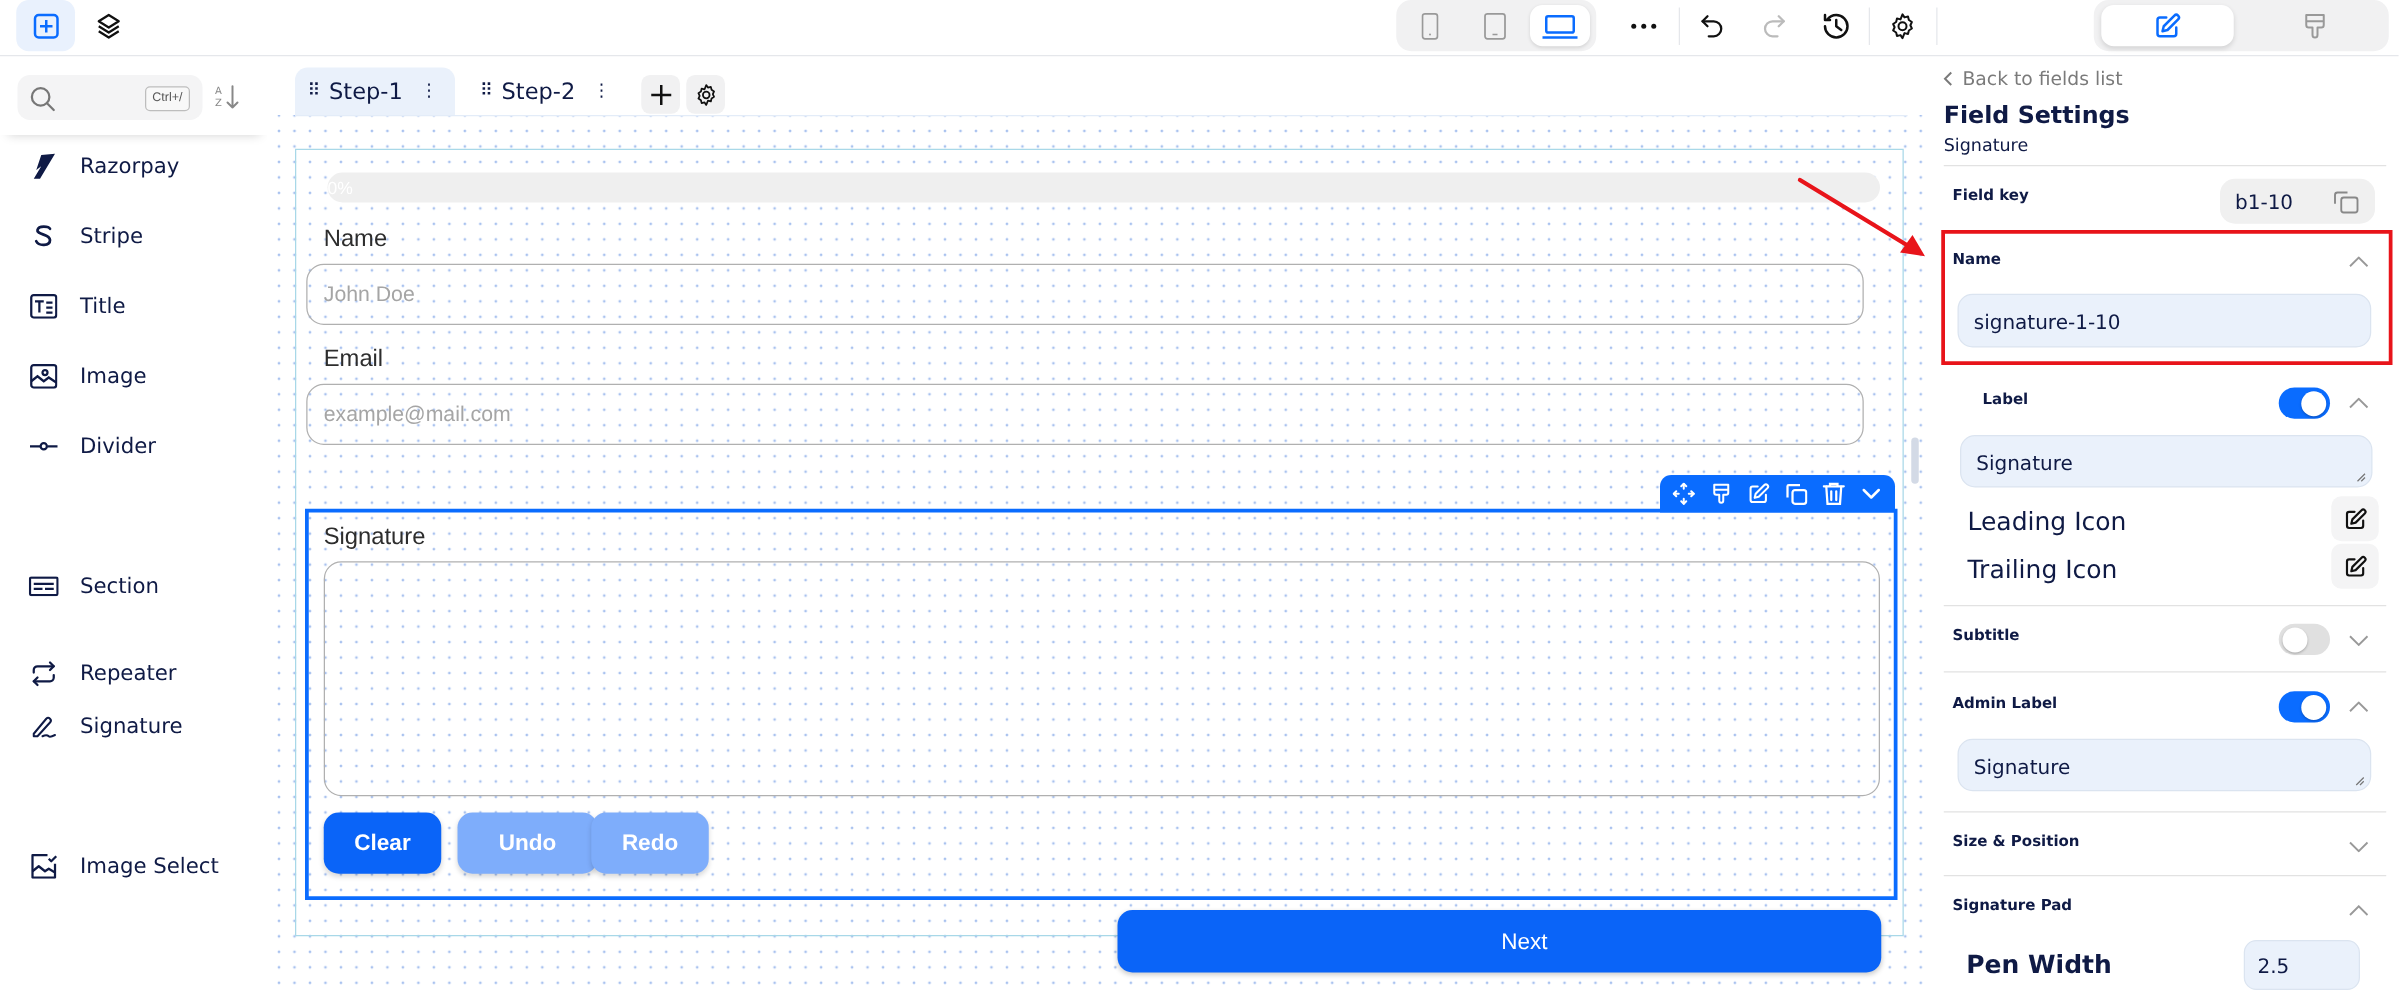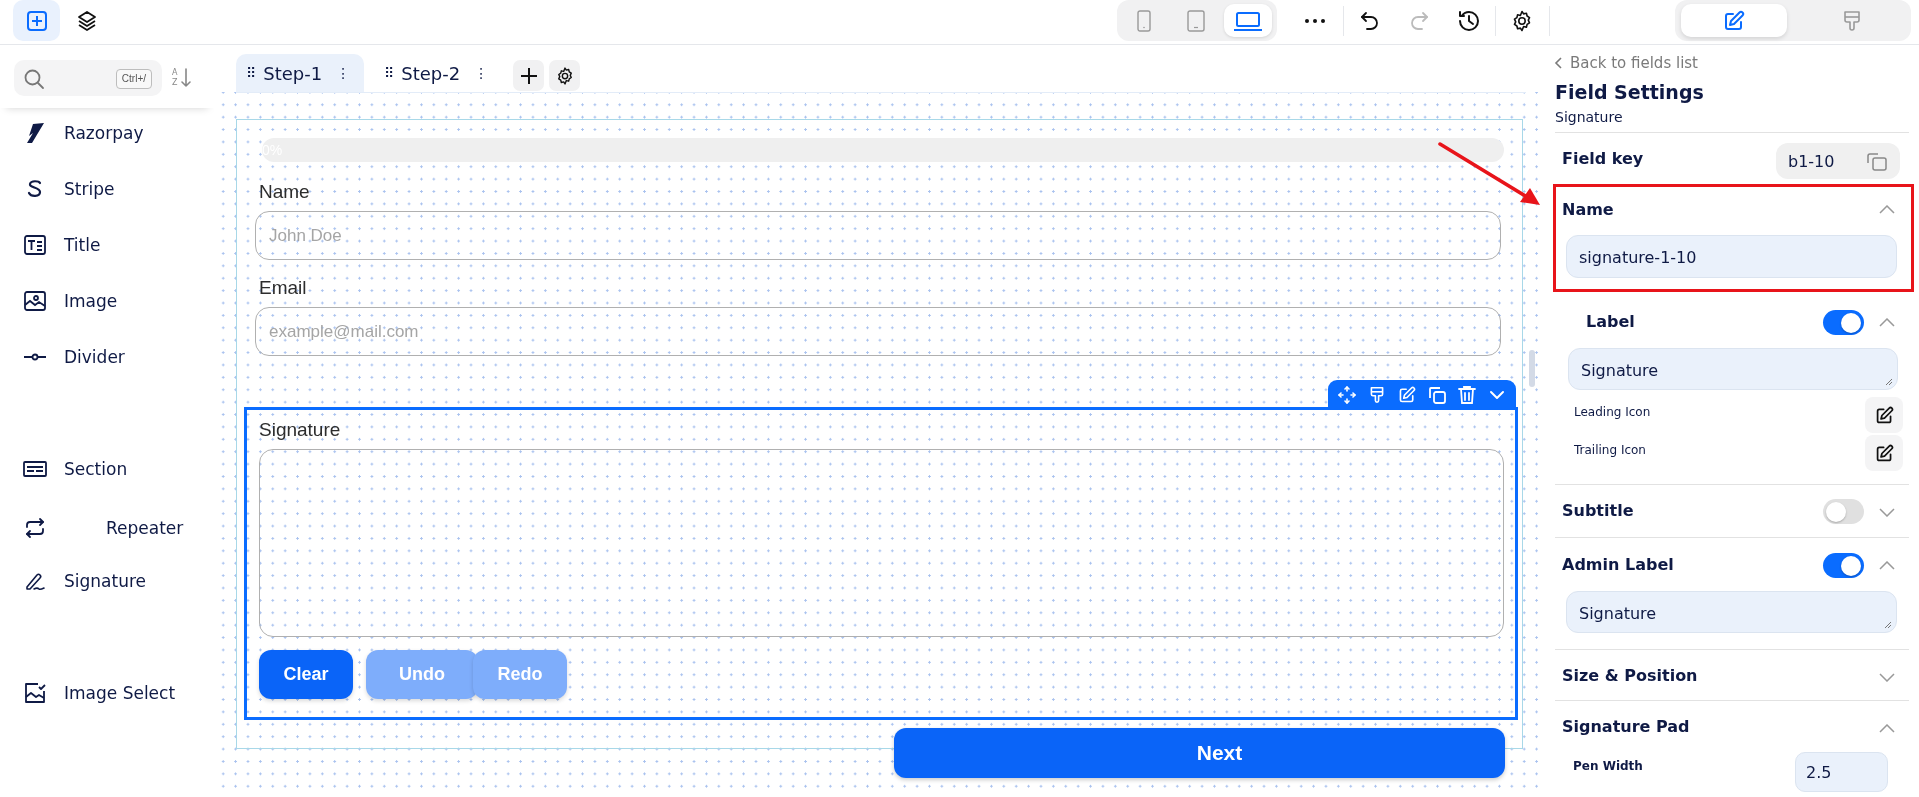--- a/index.html
+++ b/index.html
@@ -40,55 +40,55 @@
   .step .name { font-size: 18px; color: #0f1a45; }
   .step .kebab { font-size: 14px; color: #0f1a45; margin-left: 14px; }
   .step-add, .step-gear { position: absolute; top: 6px; width: 31px; height: 31px; background: #f1f1f2; border-radius: 7px; display: flex; align-items: center; justify-content: center; }
   .steps-rule { position: absolute; left: 22px; top: 46px; width: 1290px; height: 1px; background: #e3ecf8; }
   .canvas-white-top { position: absolute; left: 0; top: 0; width: 1326px; height: 46px; background: #fff; }
 
   .form-box { position: absolute; left: 22px; top: 73px; width: 1287px; height: 630px; border: 1px solid #a8d8e8; }
   .progress { position: absolute; left: 25px; top: 18px; width: 1242px; height: 24px; border-radius: 12px; background: #efefef; }
   .progress .pct { position: absolute; left: 0; top: 4px; font-size: 14px; color: #fff; font-family: "Liberation Sans", sans-serif; }
   .f-label { position: absolute; left: 22px; font-size: 19px; color: #2d2d2d; font-family: "Liberation Sans", sans-serif; }
-  .f-input { position: absolute; left: 18px; width: 1246px; height: 49px; border: 1px solid #b0b0b0; border-radius: 14px; background: transparent; }
+  .f-input { position: absolute; left: 8px; width: 1246px; height: 49px; border: 1px solid #b0b0b0; border-radius: 14px; background: transparent; }
   .f-input .ph { position: absolute; left: 13px; top: 14px; font-size: 17px; color: #a5a5a5; font-family: "Liberation Sans", sans-serif; }
 
   .sig-block { position: absolute; left: 7px; top: 287px; width: 1274px; height: 313px; border: 3px solid #0a6cff; }
   .sig-toolbar { position: absolute; left: 1091px; top: 260px; width: 188px; height: 30px; background: #0a6cff; border-radius: 9px 9px 0 0; display: flex; align-items: center; justify-content: space-around; padding: 0 4px; }
   .sig-toolbar .tbi { width: 24px; height: 24px; display: flex; align-items: center; justify-content: center; }
   .sig-pad { position: absolute; left: 12px; top: 39px; width: 1245px; height: 188px; border: 1px solid #b0b0b0; border-radius: 14px; }
   .pad-btn { position: absolute; top: 240px; height: 49px; border-radius: 12px; font-family: "Liberation Sans", sans-serif; font-weight: bold; font-size: 18px; color: #fff; display: flex; align-items: center; justify-content: center; box-shadow: 0 2px 4px rgba(0,0,0,0.15); }
   .pad-btn.primary { background: #0a64f8; }
   .pad-btn.disabled { background: #7eadfb; }
-  .next-btn { position: absolute; left: 657px; top: 608px; width: 611px; height: 50px; border-radius: 12px; background: #0a64f8; color: #fff; font-family: "Liberation Sans", sans-serif; font-weight: bold; font-size: 21px; display: flex; align-items: center; justify-content: center; box-shadow: 0 2px 4px rgba(0,0,0,0.2); padding-left: 40px; }
+  .next-btn { position: absolute; left: 657px; top: 608px; width: 611px; height: 50px; border-radius: 12px; background: #0a64f8; color: #fff; font-family: "Liberation Sans", sans-serif; font-weight: normal; font-size: 18px; display: flex; align-items: center; justify-content: center; box-shadow: 0 2px 4px rgba(0,0,0,0.2); padding-left: 40px; }
   .scroll-l { position: absolute; left: 227px; top: 350px; width: 6px; height: 37px; background: #d3dae6; border-radius: 3px; }
   .scroll-r { position: absolute; left: 1529px; top: 350px; width: 6px; height: 37px; background: #d3dae6; border-radius: 3px; }
 
   
   .rpanel { position: absolute; left: 1540px; top: 46px; width: 379px; height: 751px; background: #fff; }
   .back { position: absolute; left: 14px; top: 8px; font-size: 15px; color: #7a7a7a; display: flex; align-items: center; }
   .ptitle { position: absolute; left: 15px; top: 35px; font-size: 19px; font-weight: bold; color: #0f1a45; }
   .psub { position: absolute; left: 15px; top: 63px; font-size: 14px; color: #0f1a45; }
   .hr { position: absolute; left: 15px; width: 354px; height: 1px; background: #e2e2e2; }
-  .sec-title { position: absolute; left: 22px; font-size: 16px; font-weight: bold; color: #0f1a45; }
+  .sec-title { position: absolute; left: 22px; font-size: 12px; font-weight: bold; color: #0f1a45; }
   .chev { position: absolute; left: 338px; width: 18px; height: 18px; display: flex; align-items: center; justify-content: center; }
   .fkey { position: absolute; left: 236px; top: 97px; width: 124px; height: 36px; background: #f0f0f0; border-radius: 12px; }
   .fkey .v { position: absolute; left: 12px; top: 9px; font-size: 16px; color: #0f1a45; }
   .fkey .cp { position: absolute; left: 90px; top: 9px; }
   .highlight { position: absolute; left: 13px; top: 138px; width: 361px; height: 108px; border: 3px solid #e8141a; }
   .pinput { position: absolute; height: 43px; background: #eaf1fb; border: 1px solid #dbe4f0; border-radius: 12px; font-size: 16px; color: #0f1a45; padding: 12px 12px; }
   .resize { position: absolute; right: 4px; bottom: 3px; }
   .toggle { position: absolute; left: 283px; width: 41px; height: 25px; border-radius: 13px; }
   .toggle.on { background: #0a6cff; }
   .toggle.off { background: #e0e0e0; }
   .toggle .knob { position: absolute; top: 3px; width: 20px; height: 20px; border-radius: 50%; background: #fff; box-shadow: 0 1px 2px rgba(0,0,0,0.25); }
   .toggle.on .knob { left: 18px; }
   .toggle.off .knob { left: 3px; }
-  .sub-row { position: absolute; left: 34px; font-size: 12px; color: #0f1a45; }
+  .sub-row { position: absolute; left: 34px; font-size: 20px; color: #0f1a45; }
   .edit-btn { position: absolute; left: 325px; width: 38px; height: 36px; background: #f4f4f5; border-radius: 8px; display: flex; align-items: center; justify-content: center; }
   .penw { position: absolute; left: 255px; top: 706px; width: 93px; height: 40px; background: #eaf1fb; border: 1px solid #dbe4f0; border-radius: 10px; font-size: 16px; color: #0f1a45; padding: 10px 10px; }
 
   .arrow { position: absolute; left: 1436px; top: 140px; }
 </style>
 </head>
 <body>
 
 <div class="topbar">
   <div class="tb-btn active" style="left:13px;">
@@ -242,21 +242,21 @@
   </div>
   <div class="side-item" style="top:406px;">
     <span class="ic">
         <svg width="24" height="16" viewBox="0 0 24 16" fill="none" stroke="#0f1a45" stroke-width="1.8">
           <rect x="1" y="1" width="22" height="14" rx="1"></rect>
           <path d="M4 6h16M4 10h7M13 10h7"></path>
         </svg>
       </span>
     <span class="lbl">Section</span>
   </div>
-  <div class="side-item" style="top:465px;gap:42px;">
+  <div class="side-item" style="top:476px;">
     <span class="ic">
         <svg width="22" height="22" viewBox="0 0 22 22" fill="none" stroke="#0f1a45" stroke-width="1.8" stroke-linecap="round" stroke-linejoin="round">
           <path d="M16 2l3 3-3 3"></path>
           <path d="M3 10V8a3 3 0 013-3h13"></path>
           <path d="M6 20l-3-3 3-3"></path>
           <path d="M19 12v2a3 3 0 01-3 3H3"></path>
         </svg>
       </span>
     <span class="lbl">Repeater</span>
   </div>

